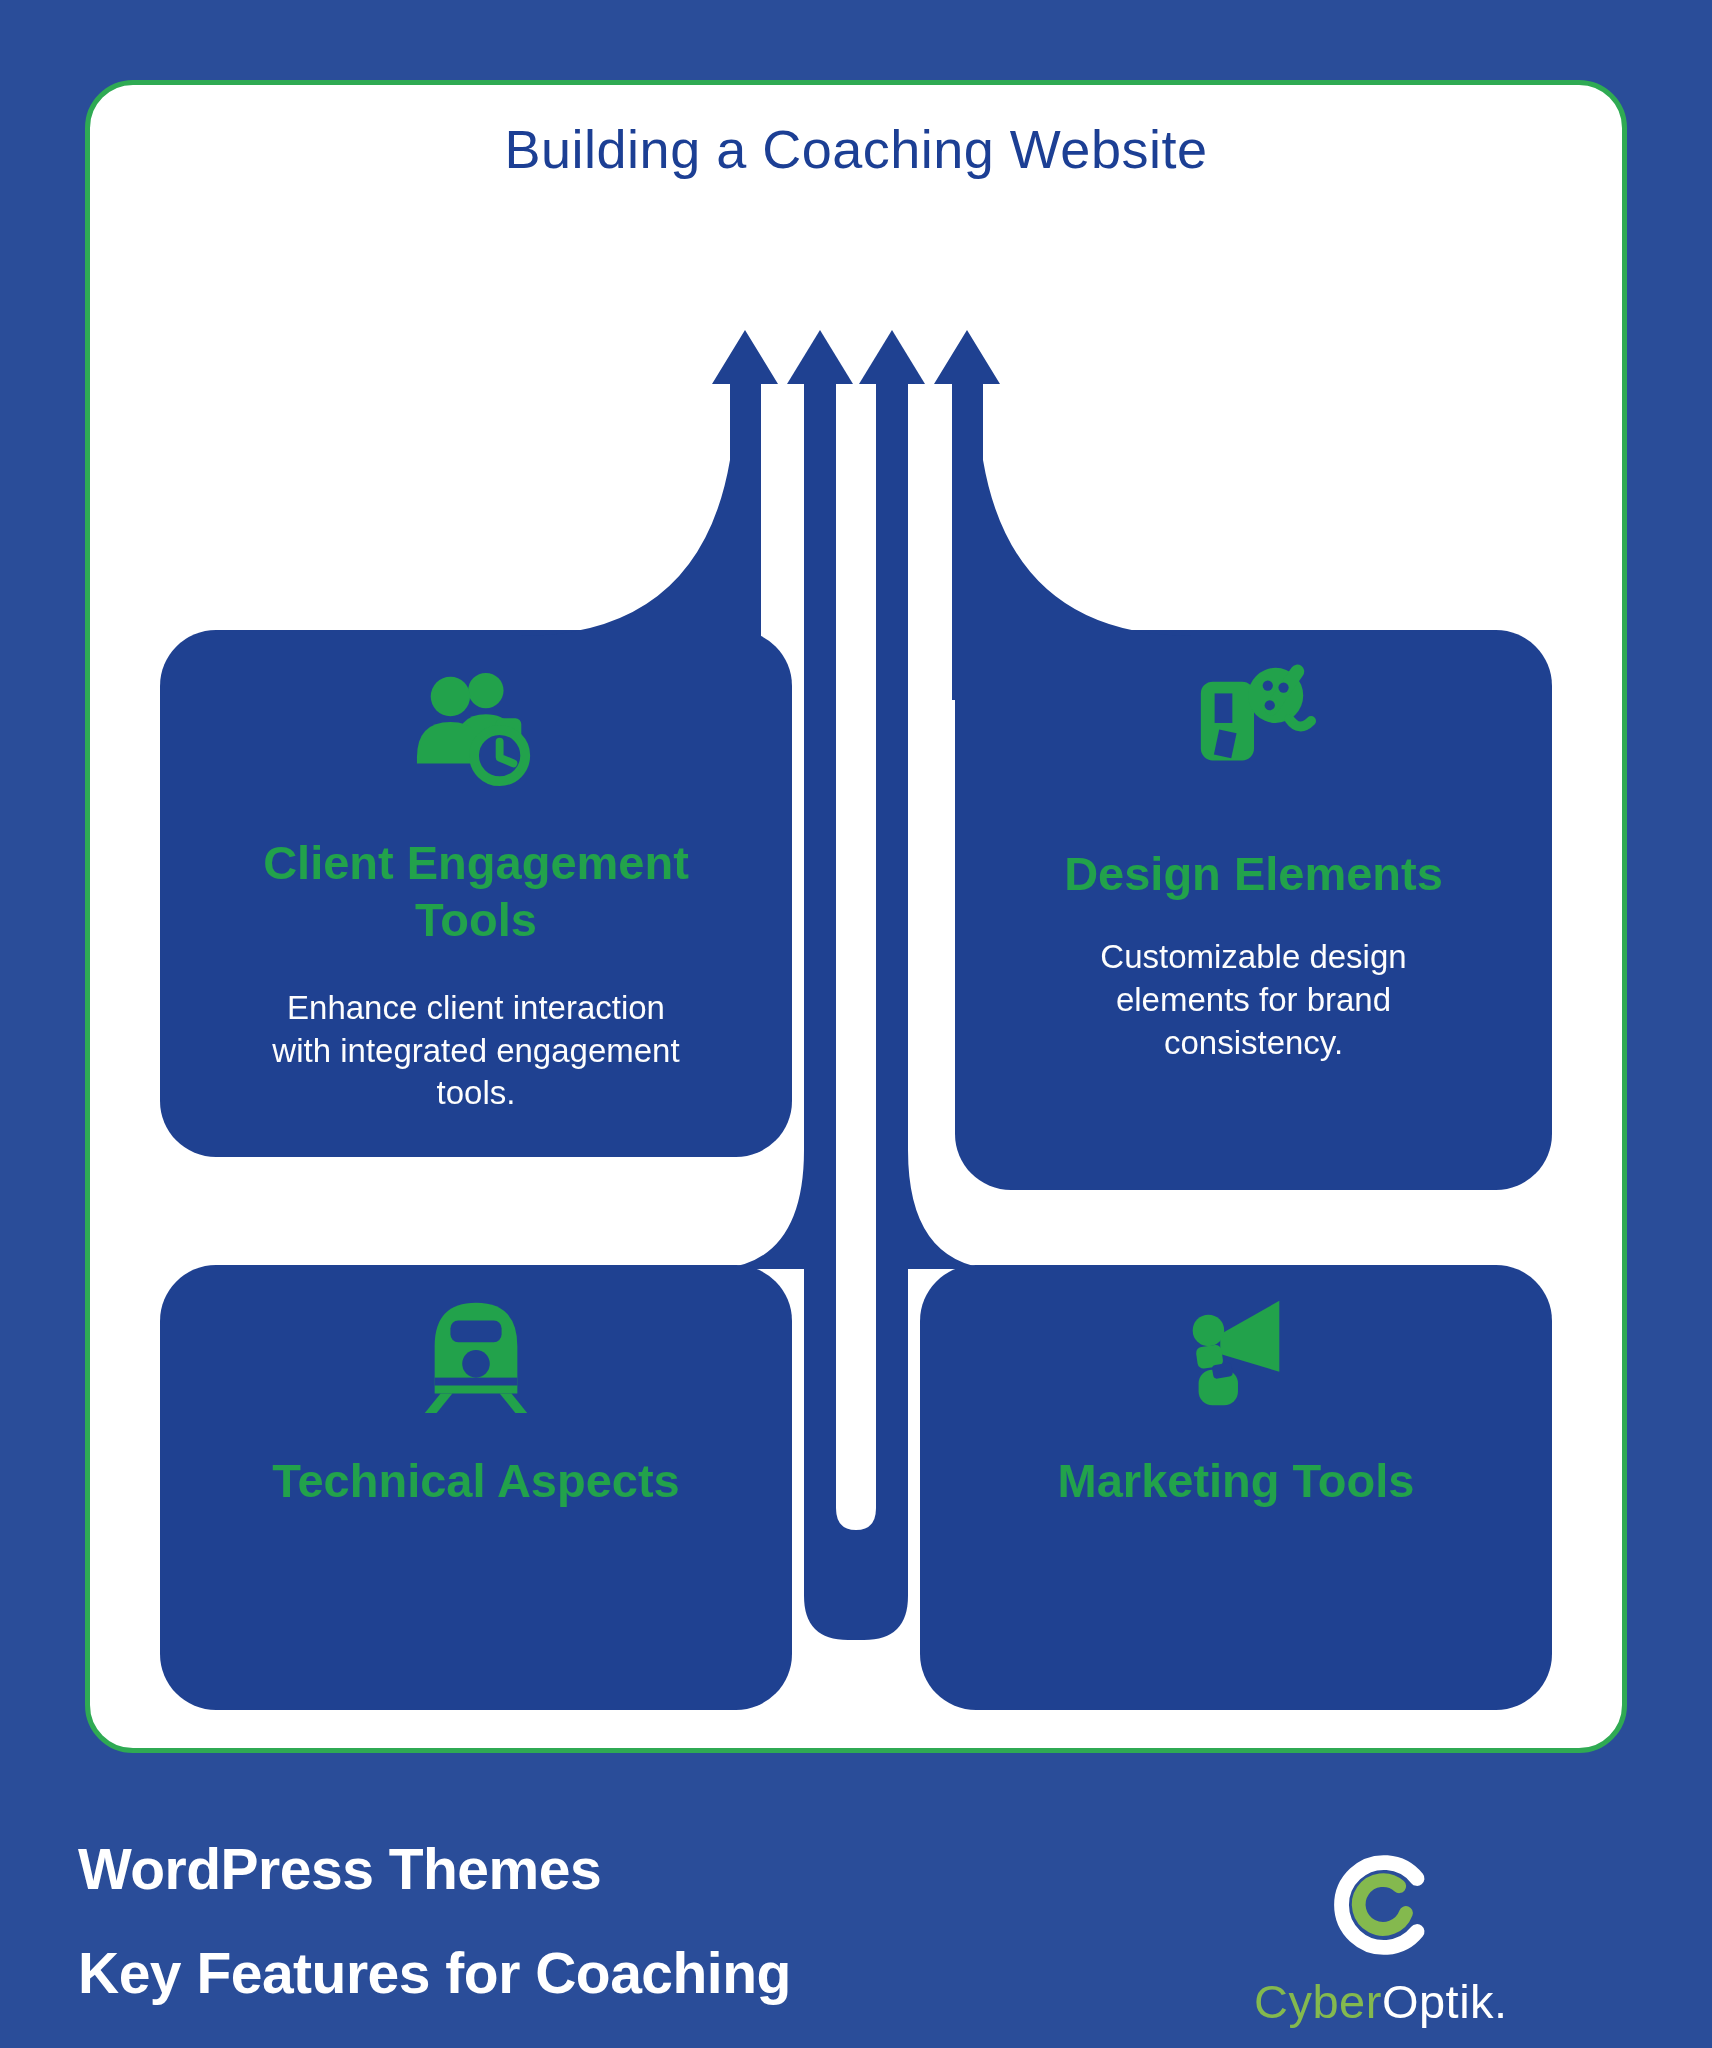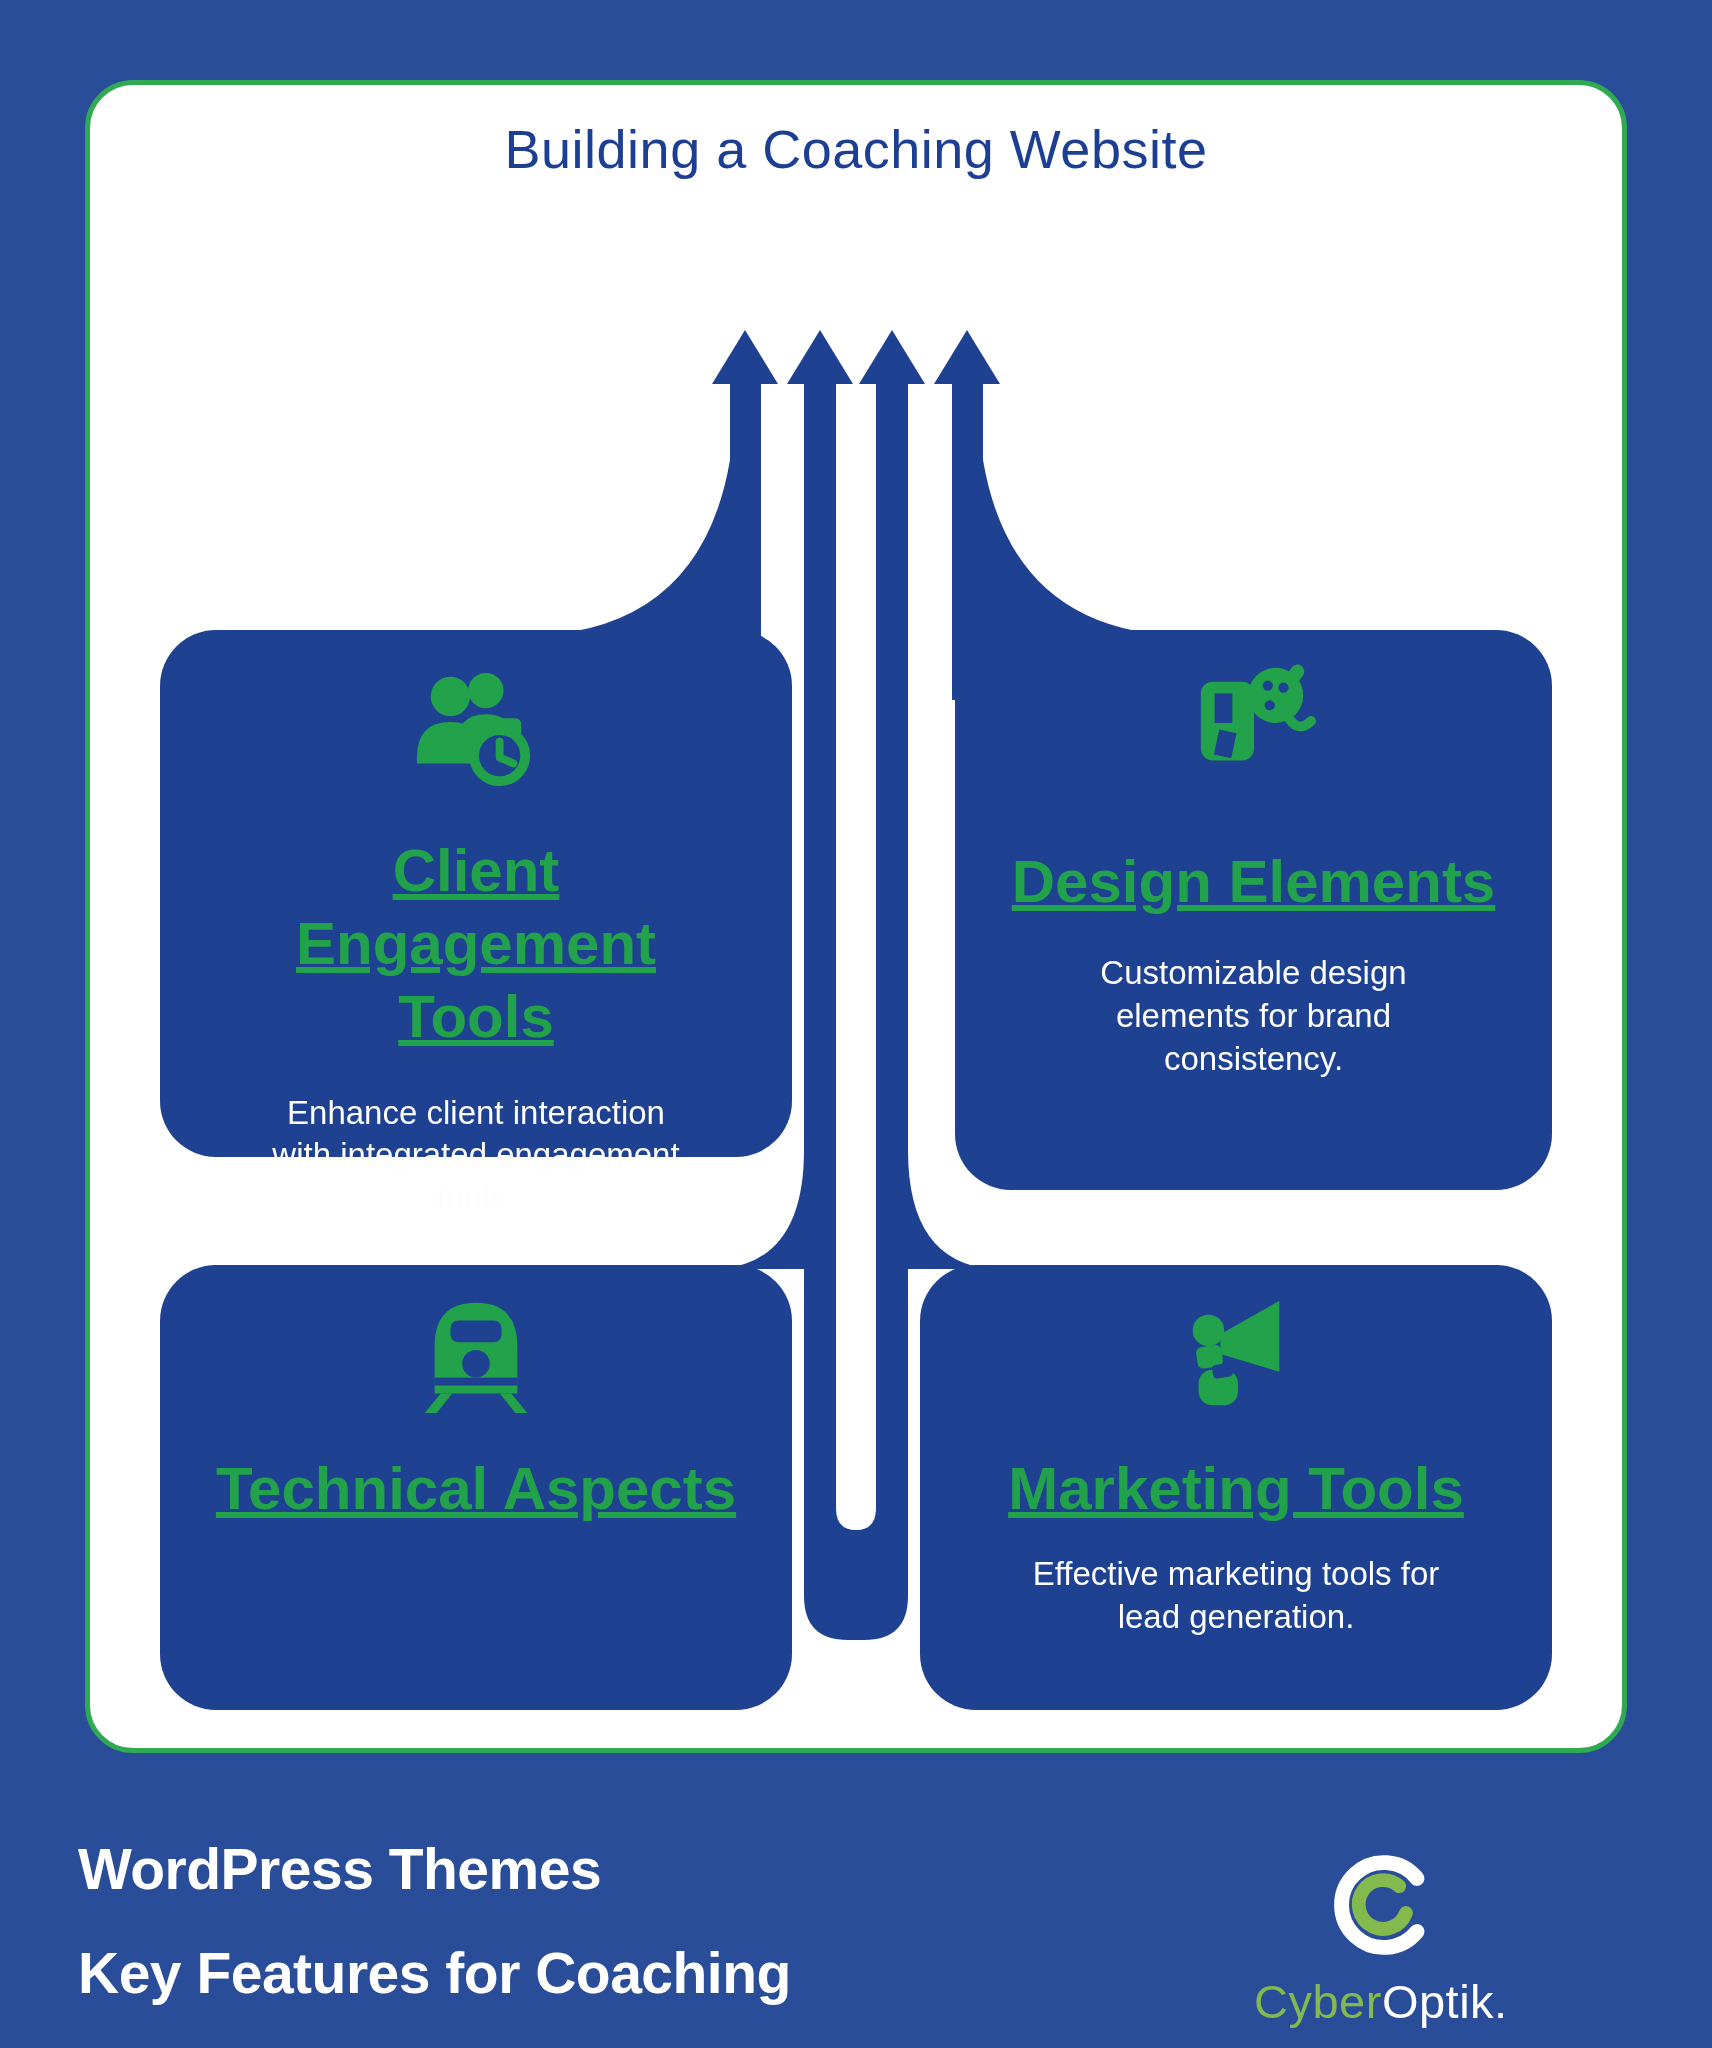--- a/index.html
+++ b/index.html
@@ -13,21 +13,21 @@
   }
   .main-title{
     position:absolute;left:0;top:118px;width:1712px;margin:0;
     text-align:center;font-size:54px;font-weight:400;color:#1c3f94;letter-spacing:0.5px;
   }
   .shapes{position:absolute;left:0;top:0;width:1712px;height:2048px;}
   .card-box{position:absolute;text-align:center;color:#ffffff;}
   .card-box .icon-wrap{height:132px;display:flex;align-items:center;justify-content:center;}
   .card-box .icon-wrap svg{height:126px;width:126px;}
   .card-title{
-    margin:16px auto;font-size:60px;font-weight:700;color:#22a24b;line-height:1.22;text-decoration:underline;
+    margin:16px auto;font-size:47px;font-weight:700;color:#22a24b;line-height:1.22;
   }
   .card-desc{
     margin:0 auto;font-size:33px;font-weight:400;line-height:1.3;color:#fdfdfd;
   }
   .tl{left:180px;top:662px;width:592px;}
   .tl .card-title{margin-top:40px;max-width:460px;}
   .tl .card-desc{margin-top:38px;max-width:420px;}
   .tr{left:975px;top:655px;width:557px;}
   .tr .card-title{margin-top:58px;}
   .tr .card-desc{margin-top:34px;max-width:352px;}
@@ -143,21 +143,20 @@
         <g fill="#22a24b">
           <path d="M24,22 L54,5 L54,41 L24,32 Z"></path>
           <circle cx="18" cy="20" r="8"></circle>
           <rect x="12" y="28" width="13" height="11" rx="3" transform="rotate(-8 18 33)"></rect>
           <rect x="13" y="40" width="20" height="18" rx="7"></rect>
         </g>
         <rect x="20" y="37" width="10" height="7" rx="2" fill="#1f4191" transform="rotate(-10 25 40)"></rect>
       </svg>
     </div>
     <h2 class="card-title">Marketing Tools</h2>
-    <p class="card-desc">Effective marketing tools for lead generation.</p>
   </div>
 
   <div class="footer-heading">
     <div>WordPress Themes</div>
     <div>Key Features for Coaching</div>
   </div>
 
   <div class="logo">
     <svg class="logo-mark" viewBox="0 0 100 100">
       <path d="M 84,25 A 40,40 0 1 0 84,75" fill="none" stroke="#ffffff" stroke-width="14" stroke-linecap="round"></path>

